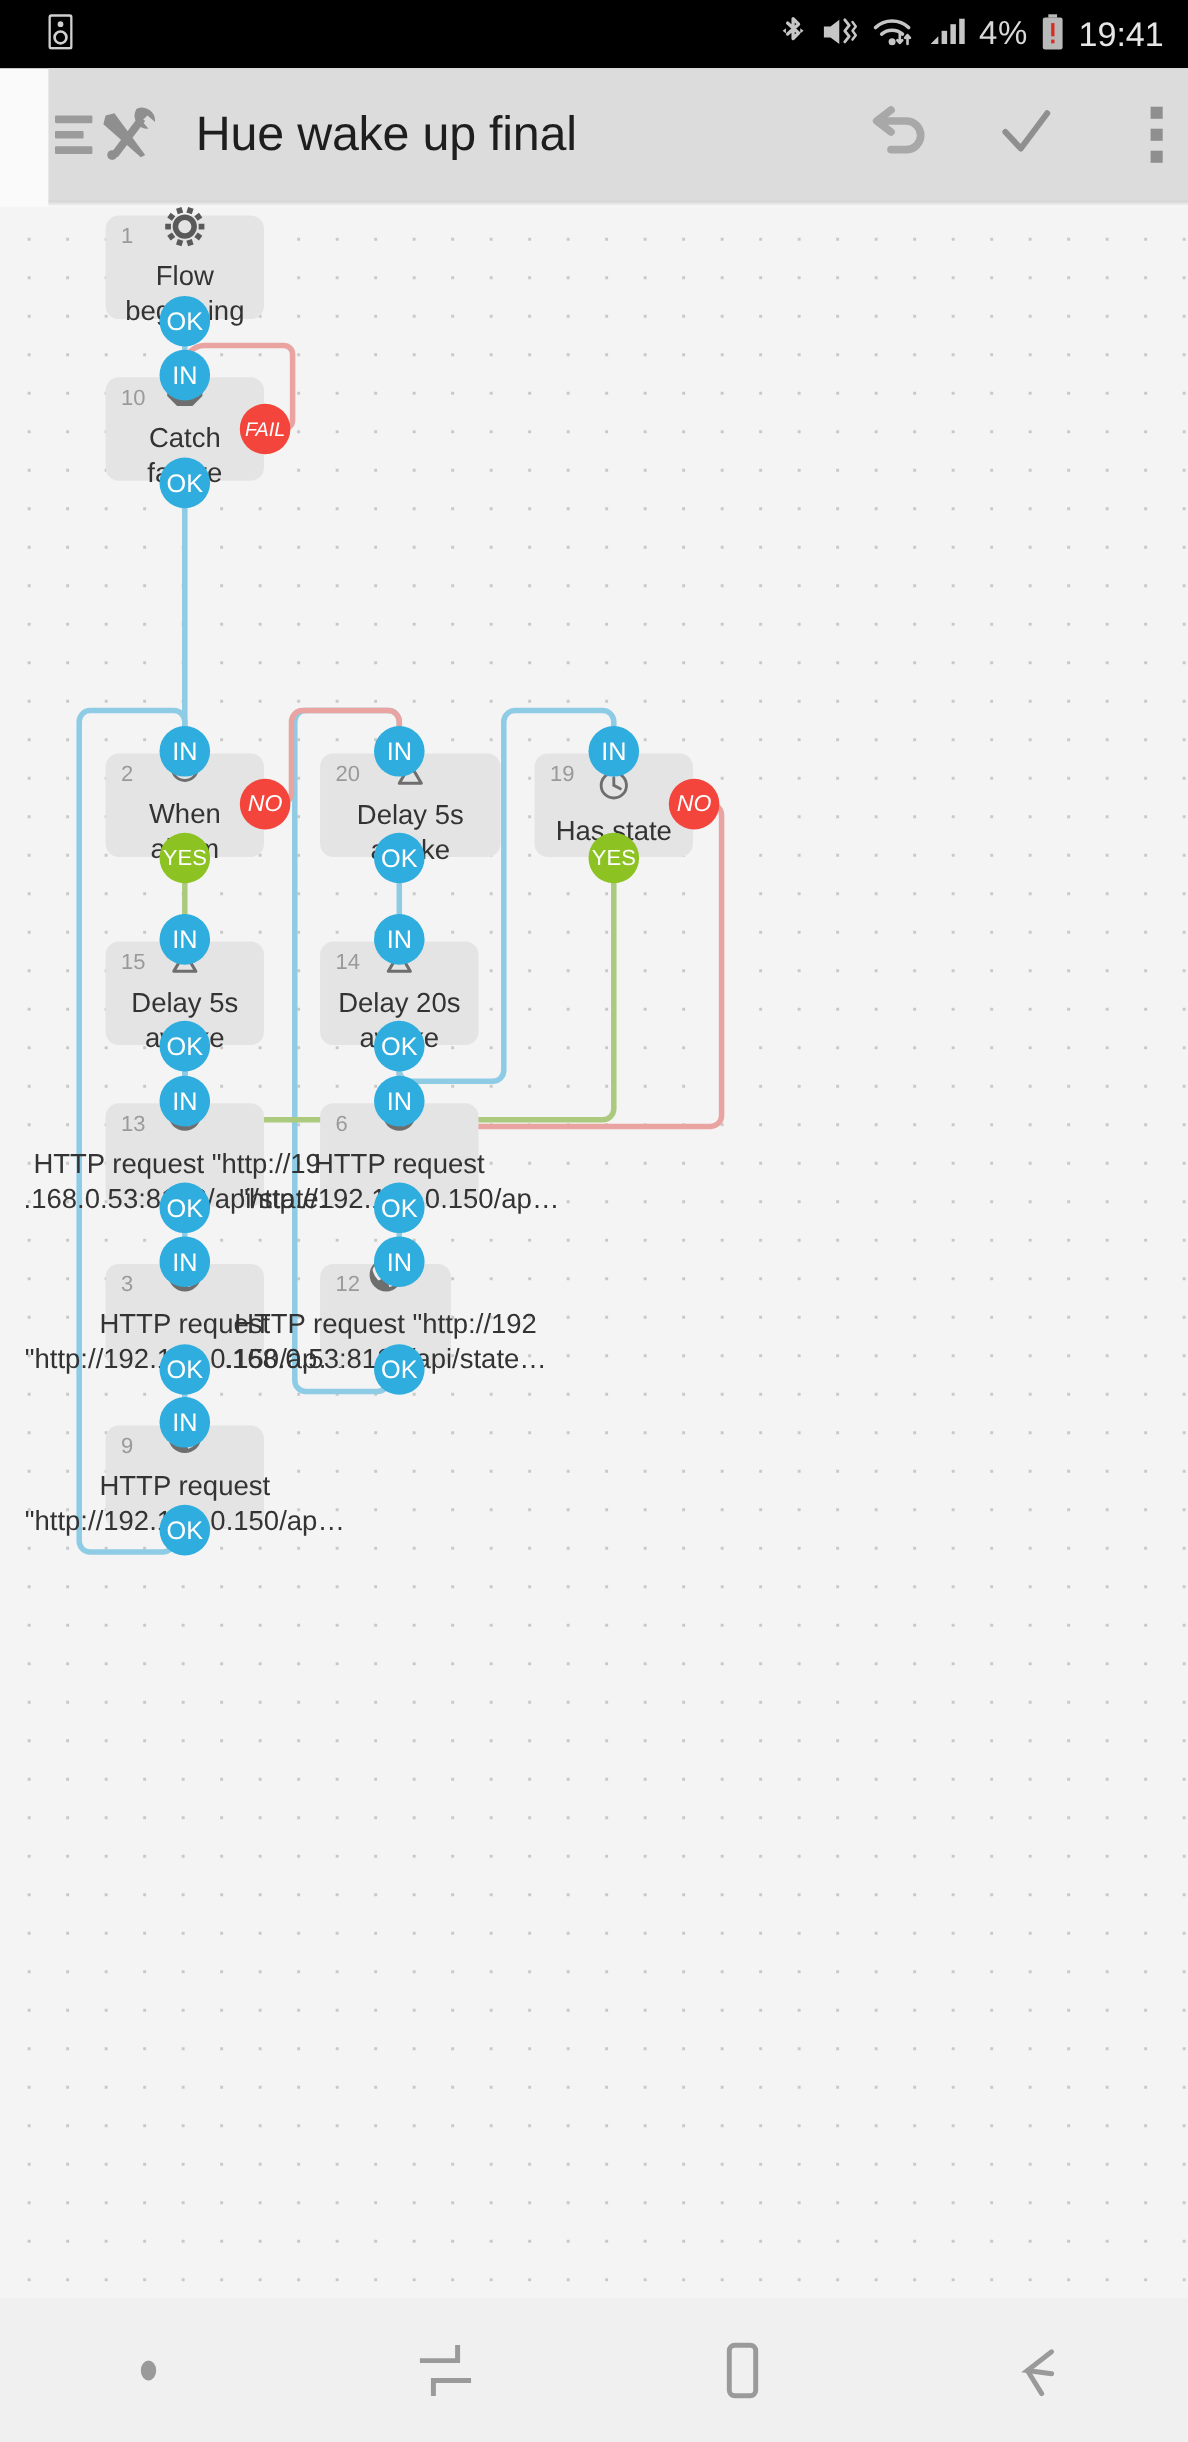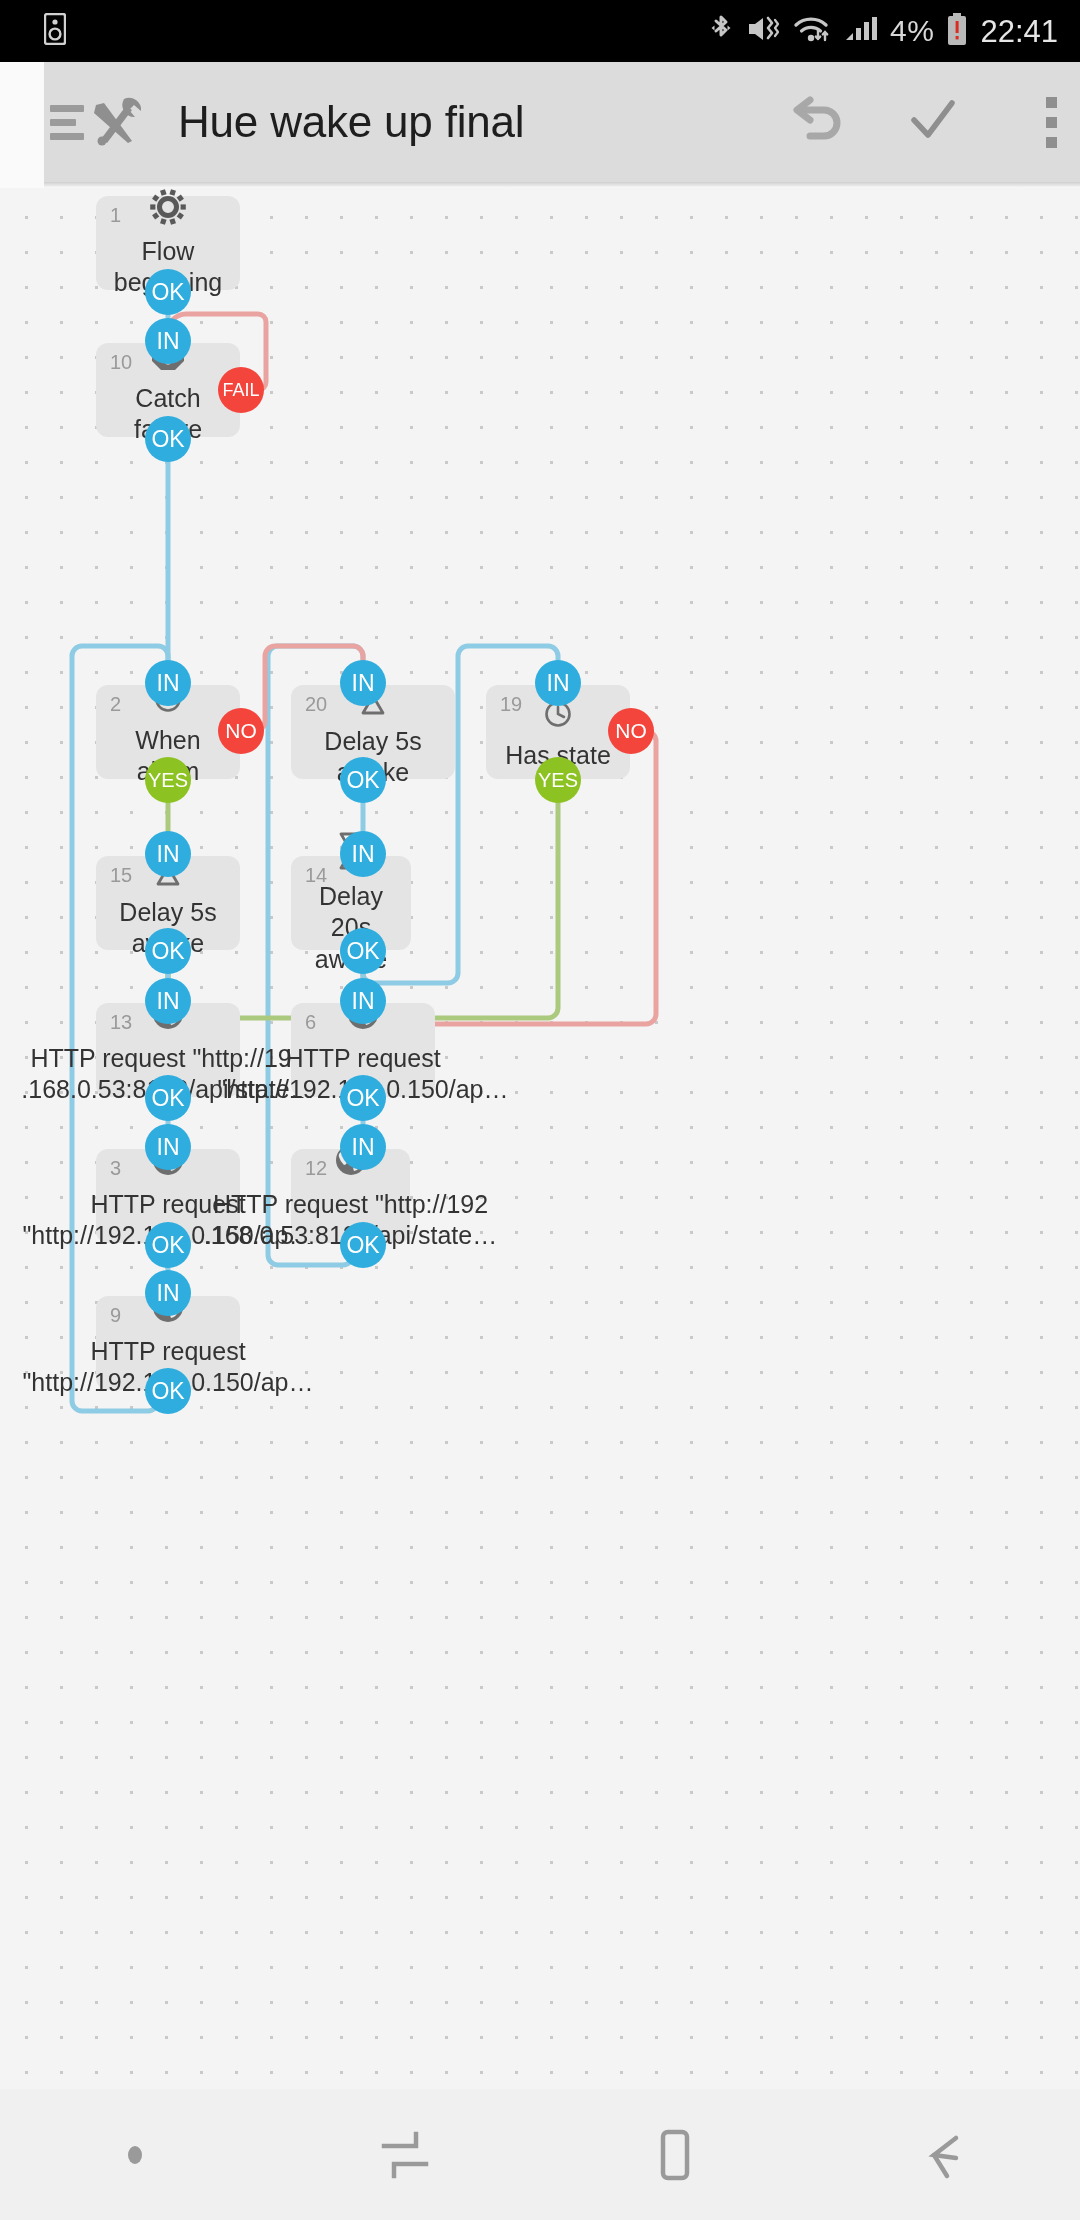--- a/index.html
+++ b/index.html
@@ -48,21 +48,21 @@
   .node .body{position:absolute;left:0;right:0;top:0;bottom:0;display:flex;flex-direction:column;
               align-items:center;justify-content:center;padding:0 6px;box-sizing:border-box;}
   .node .nicon{margin-bottom:6px;display:block;}
   .node .label{font-size:25px;color:#333;text-align:center;line-height:1.25;
                font-family:"Liberation Sans",sans-serif;}
 
   
   .port{position:absolute;border-radius:50%;display:flex;align-items:center;justify-content:center;
         color:#fff;font-size:23px;font-family:"Liberation Sans",sans-serif;z-index:5;}
   .port.in,.port.ok{background:#2eadde;width:46px;height:46px;}
-  .port.no,.port.fail{background:#f4453c;width:46px;height:46px;}
+  .port.no,.port.fail{background:#f4453c;width:46px;height:46px;font-style:italic;}
   .port.yes{background:#8cc323;width:46px;height:46px;}
 
   
   #navbar{position:absolute;left:0;bottom:0;width:1080px;height:131px;background:#f0f0f0;
           display:flex;align-items:center;}
   .navcell{flex:1;display:flex;align-items:center;justify-content:center;height:131px;}
 </style>
 </head>
 <body>
 
@@ -112,21 +112,21 @@
       </span>
       <span class="sb-txt">4%</span>
       <span class="sb-ico">
         <svg width="22" height="34" viewBox="0 0 22 34">
           <rect x="7" y="1" width="8" height="3" fill="#b9b9b9"></rect>
           <rect x="2" y="4" width="18" height="29" rx="2" fill="#b9b9b9"></rect>
           <rect x="9.6" y="9" width="3" height="12" fill="#d92b20"></rect>
           <rect x="9.6" y="24" width="3" height="3.4" fill="#d92b20"></rect>
         </svg>
       </span>
-      <span class="sb-clock">22:41</span>
+      <span class="sb-clock">19:41</span>
     </div>
   </div>
 
   <div id="appbar">
     <div class="hamburger">
       <i></i>
         <i></i>
         <i></i>
     </div>
     <span id="tools-icon">
@@ -283,21 +283,21 @@
           <div class="num">15</div>
           <div class="body">
             <span class="nicon"><svg width="34" height="40" viewBox="0 0 34 40">
                 <path d="M7 3 H27 L17 20 L27 37 H7 L17 20 Z" fill="none" stroke="#6e6e6e" stroke-width="2.8" stroke-linejoin="round"></path>
               </svg></span>
             <div class="label">Delay 5s awake</div>
           </div>
         </div>
         <div class="port in" style="left: 145px; top: 643px;">IN</div>
         <div class="port ok" style="left: 145px; top: 740px;">OK</div>
-        <div class="node" style="left: 291px; top: 668px; width: 120px; height: 94px;">
+        <div class="node" style="left: 291px; top: 668px; width: 144px; height: 94px;">
           <div class="num">14</div>
           <div class="body">
             <span class="nicon"><svg width="34" height="40" viewBox="0 0 34 40">
                 <path d="M7 3 H27 L17 20 L27 37 H7 L17 20 Z" fill="none" stroke="#6e6e6e" stroke-width="2.8" stroke-linejoin="round"></path>
               </svg></span>
             <div class="label">Delay 20s awake</div>
           </div>
         </div>
         <div class="port in" style="left: 340px; top: 643px;">IN</div>
         <div class="port ok" style="left: 340px; top: 740px;">OK</div>

